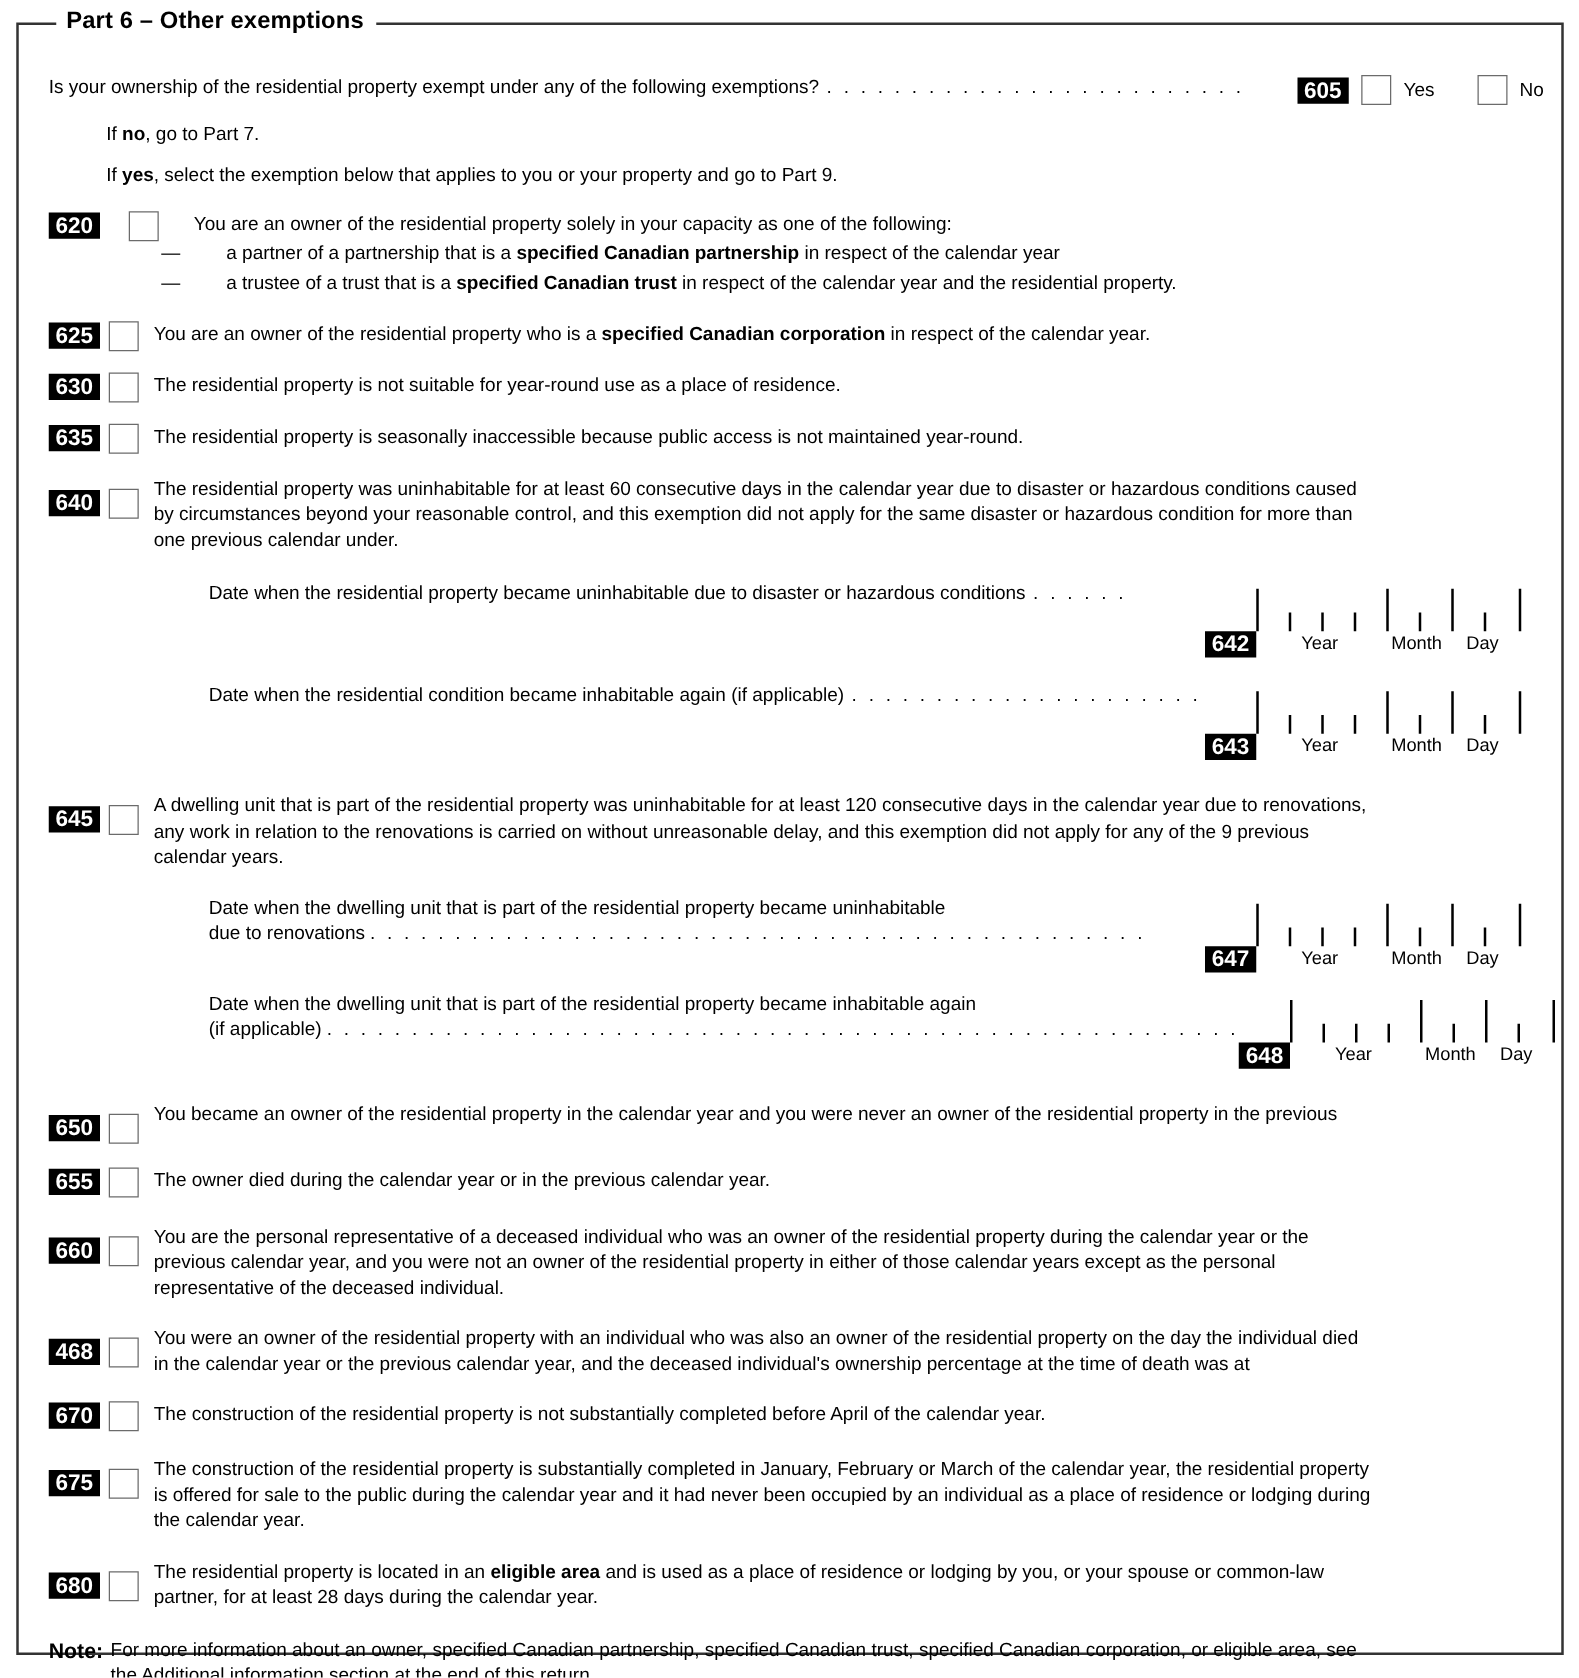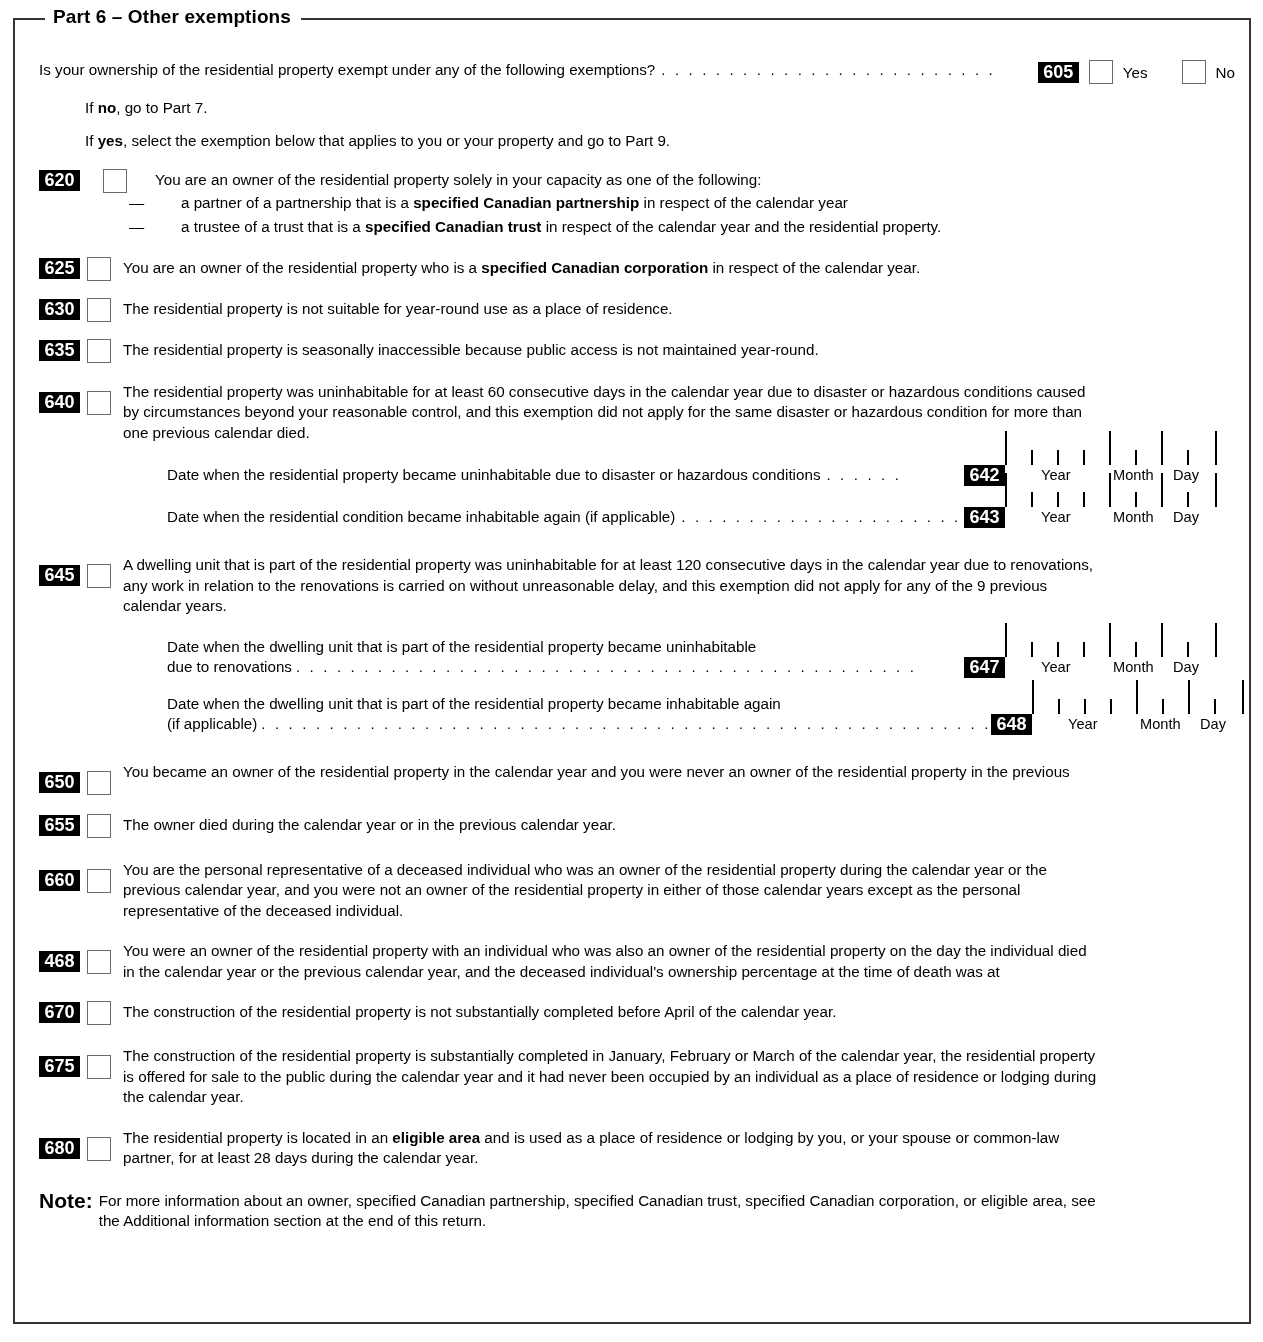--- a/index.html
+++ b/index.html
@@ -157,20 +157,21 @@
   }
   .date-lbl-block { flex: 0 0 auto; }
   .date-lbl-2line { font-size: 15.2px; line-height: 20.5px; }
 
   .date-spacer { flex: 1 1 auto; }
 
   .date-field {
     display: flex;
     align-items: flex-start;
     flex: 0 0 auto;
+    margin-top: 40px;
   }
   .date-field .fieldnum { margin-top: 9px; }
 
   .comb-wrap { position: relative; margin-left: 0px; }
   .comb {
     position: relative;
     width: 212px;
     height: 34px;
   }
   .comb .base {
@@ -199,21 +200,21 @@
   
   .note {
     display: flex;
     align-items: flex-start;
     margin-top: 22px;
     padding-left: 12px;
     padding-right: 18px;
   }
   .note .note-lbl {
     font-weight: bold;
-    font-size: 21px;
+    font-size: 17px;
     line-height: 20.5px;
     flex: 0 0 auto;
     margin-right: 6px;
   }
   .note .note-body {
     font-size: 15.2px;
     line-height: 20.5px;
     flex: 1 1 auto;
   }
   .note .note-body .l2 { display: block; padding-left: 0; }
@@ -301,21 +302,21 @@
     <div class="item v2" style="margin-top:18px;">
       <span class="numcol">
           <span class="fieldnum">640</span>
         </span>
       <span class="cbcol">
           <span class="cbox"></span>
         </span>
       <div class="body">
         <div>The residential property was uninhabitable for at least 60 consecutive days in the calendar year due to disaster or hazardous conditions caused</div>
         <div>by circumstances beyond your reasonable control, and this exemption did not apply for the same disaster or hazardous condition for more than</div>
-        <div>one previous calendar died.</div>
+        <div>one previous calendar under.</div>
       </div>
     </div>
 
     <div class="date-row" style="margin-top:22px;">
       <span class="date-label date-lbl-block">Date when the residential property became uninhabitable due to disaster or hazardous conditions</span>
       <span class="leader">. . . . . .</span>
       <span class="date-field">
         <span class="fieldnum" style="margin-top:0;">642</span>
         <span class="comb-wrap">
           <span class="comb">

